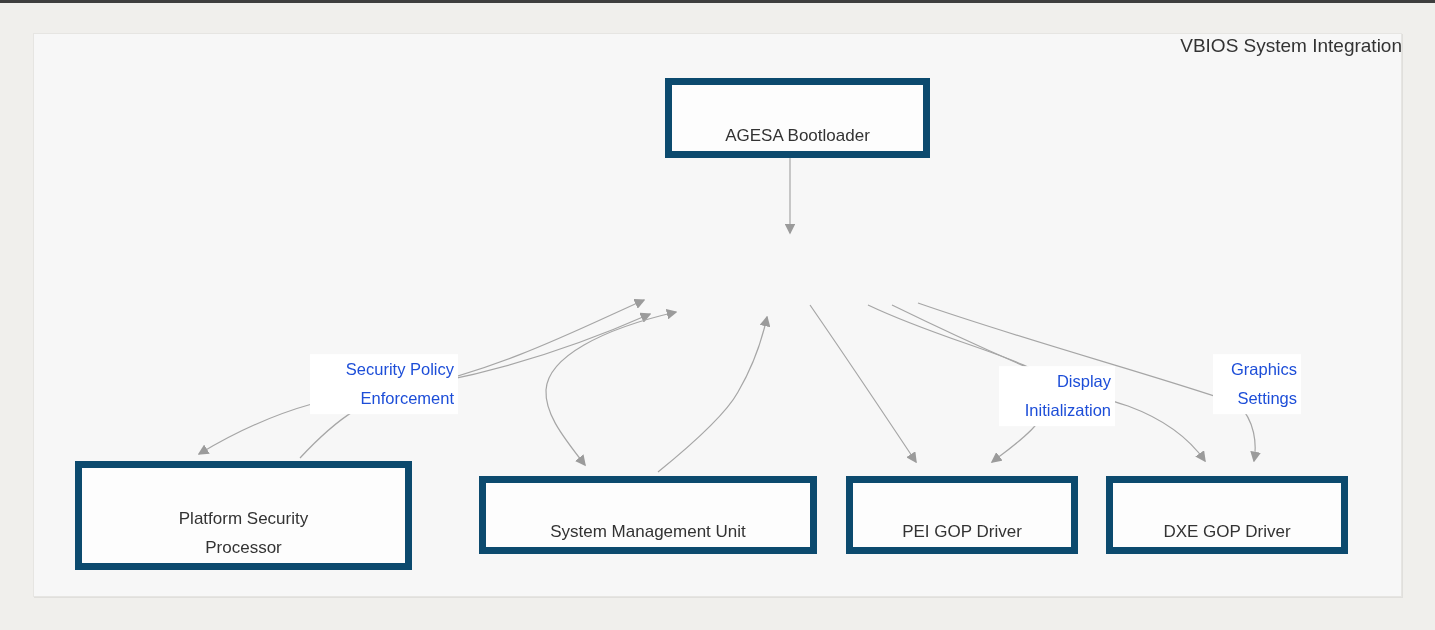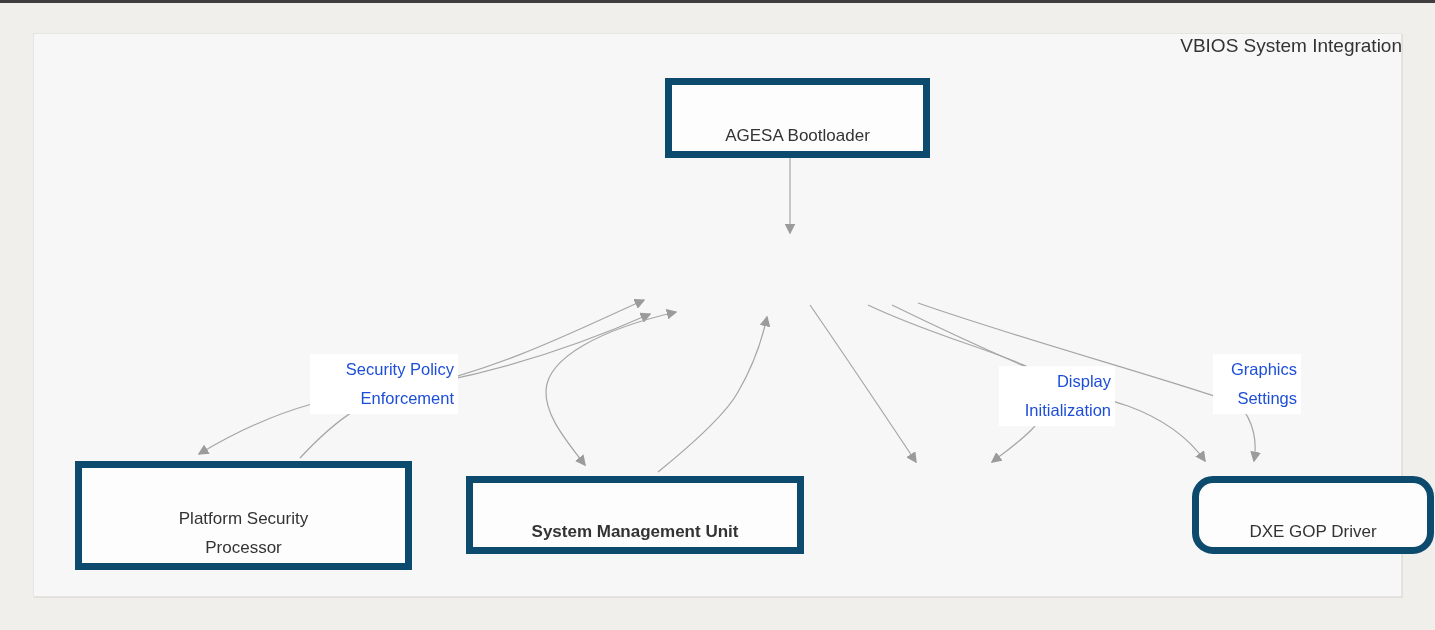--- a/index.html
+++ b/index.html
@@ -93,26 +93,29 @@
 
   <div class="node" style="left:665px;top:78px;width:251px;height:66px;">
     <span>AGESA Bootloader</span>
   </div>
 
 
   <div class="node" style="left:75px;top:461px;width:323px;height:95px;">
     <span style="max-width:200px;display:inline-block;">Platform Security Processor</span>
   </div>
 
-  <div class="node" style="left:466px;top:476px;width:324px;height:64px;font-weight:bold;">
+  <div class="node" style="left:479px;top:476px;width:324px;height:64px;">
     <span>System Management Unit</span>
   </div>
 
+  <div class="node" style="left:846px;top:476px;width:218px;height:64px;">
+    <span>PEI GOP Driver</span>
+  </div>
 
-  <div class="node" style="left:1192px;top:476px;width:228px;height:64px;border-radius:21px;">
+  <div class="node" style="left:1106px;top:476px;width:228px;height:64px;">
     <span>DXE GOP Driver</span>
   </div>
 
   <div class="edge-label" style="left:384px;top:384px;width:140px;">Security Policy Enforcement</div>
 
 
   <div class="edge-label" style="left:1057px;top:396px;width:108px;">Display Initialization</div>
 
   <div class="edge-label" style="left:1257px;top:384px;width:80px;">Graphics Settings</div>
 </div>

